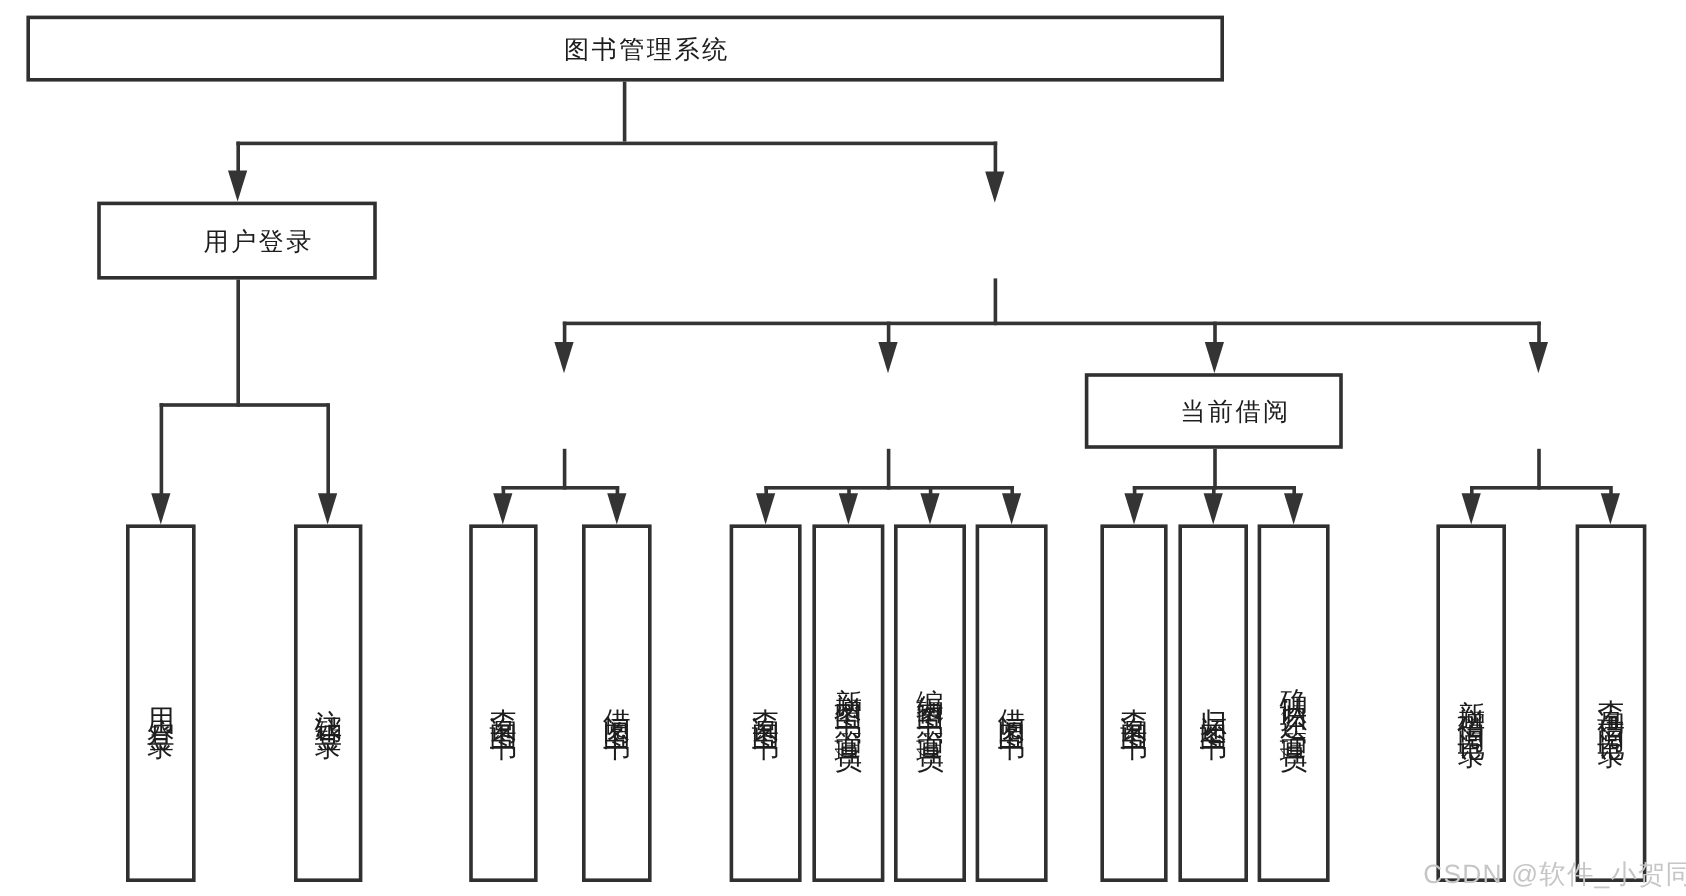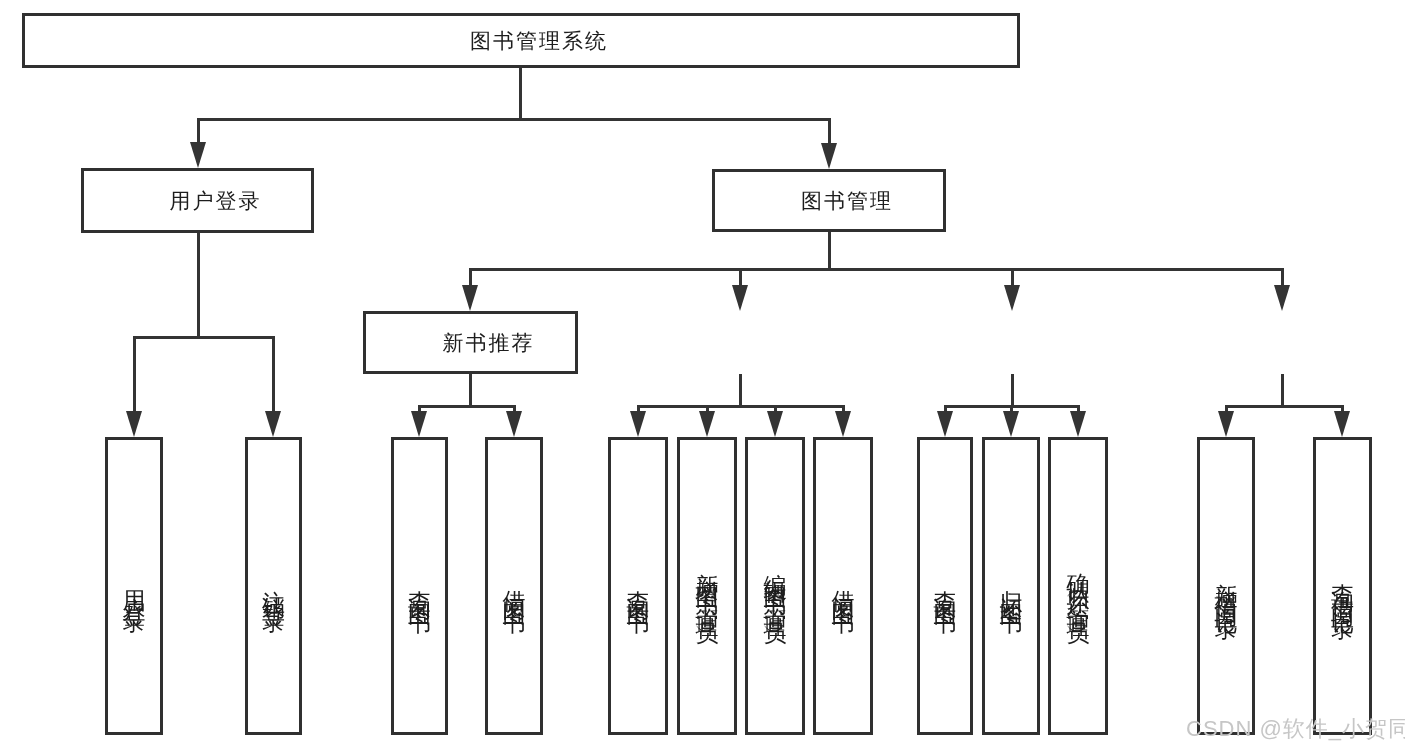--- a/index.html
+++ b/index.html
@@ -51,29 +51,26 @@
 <div id="canvas">
 
   <div class="hbox" style="left:22px; top:13px; width:998px; height:55px;">
     <span>图书管理系统</span>
   </div>
 
   <div class="hbox" style="left:81px; top:168px; width:233px; height:65px;">
     <span>用户登录</span>
   </div>
 
-  <div class="hbox" style="left:712px; top:169px; width:234px; height:63px;">
-    <span>图书管理</span>
-  </div>
-
-  <div class="hbox" style="left:363px; top:311px; width:215px; height:63px;">
-    <span>新书推荐</span>
-  </div>
 
 
+
+  <div class="hbox" style="left:904px; top:311px; width:215px; height:63px;">
+    <span>当前借阅</span>
+  </div>
 
 
   <div class="vbox" style="left:105px; width:58px;">
     <span class="vtext">用户登录</span>
   </div>
   <div class="vbox" style="left:245px; width:57px;">
     <span class="vtext">注销登录</span>
   </div>
 
   <div class="vbox" style="left:391px; width:57px;">

